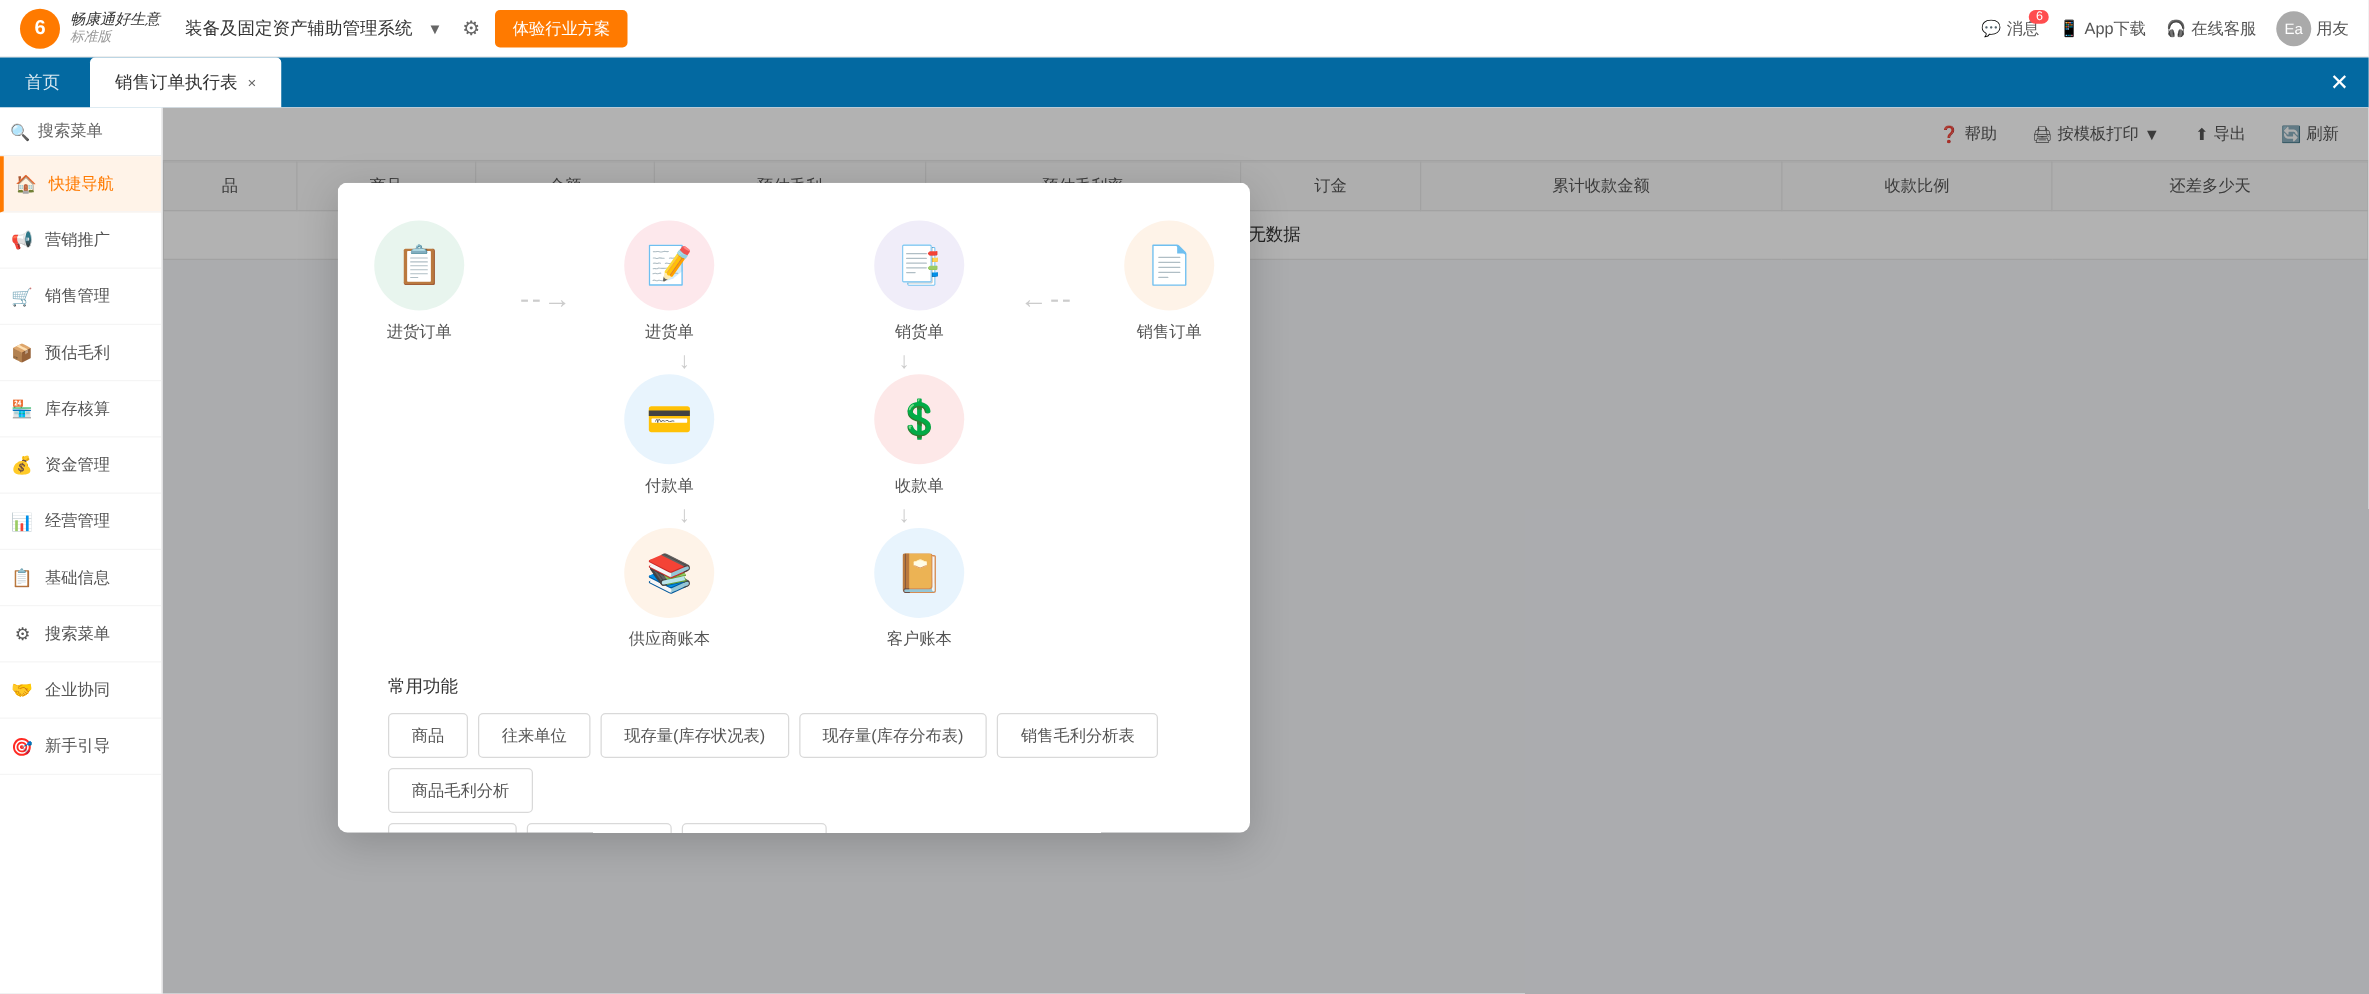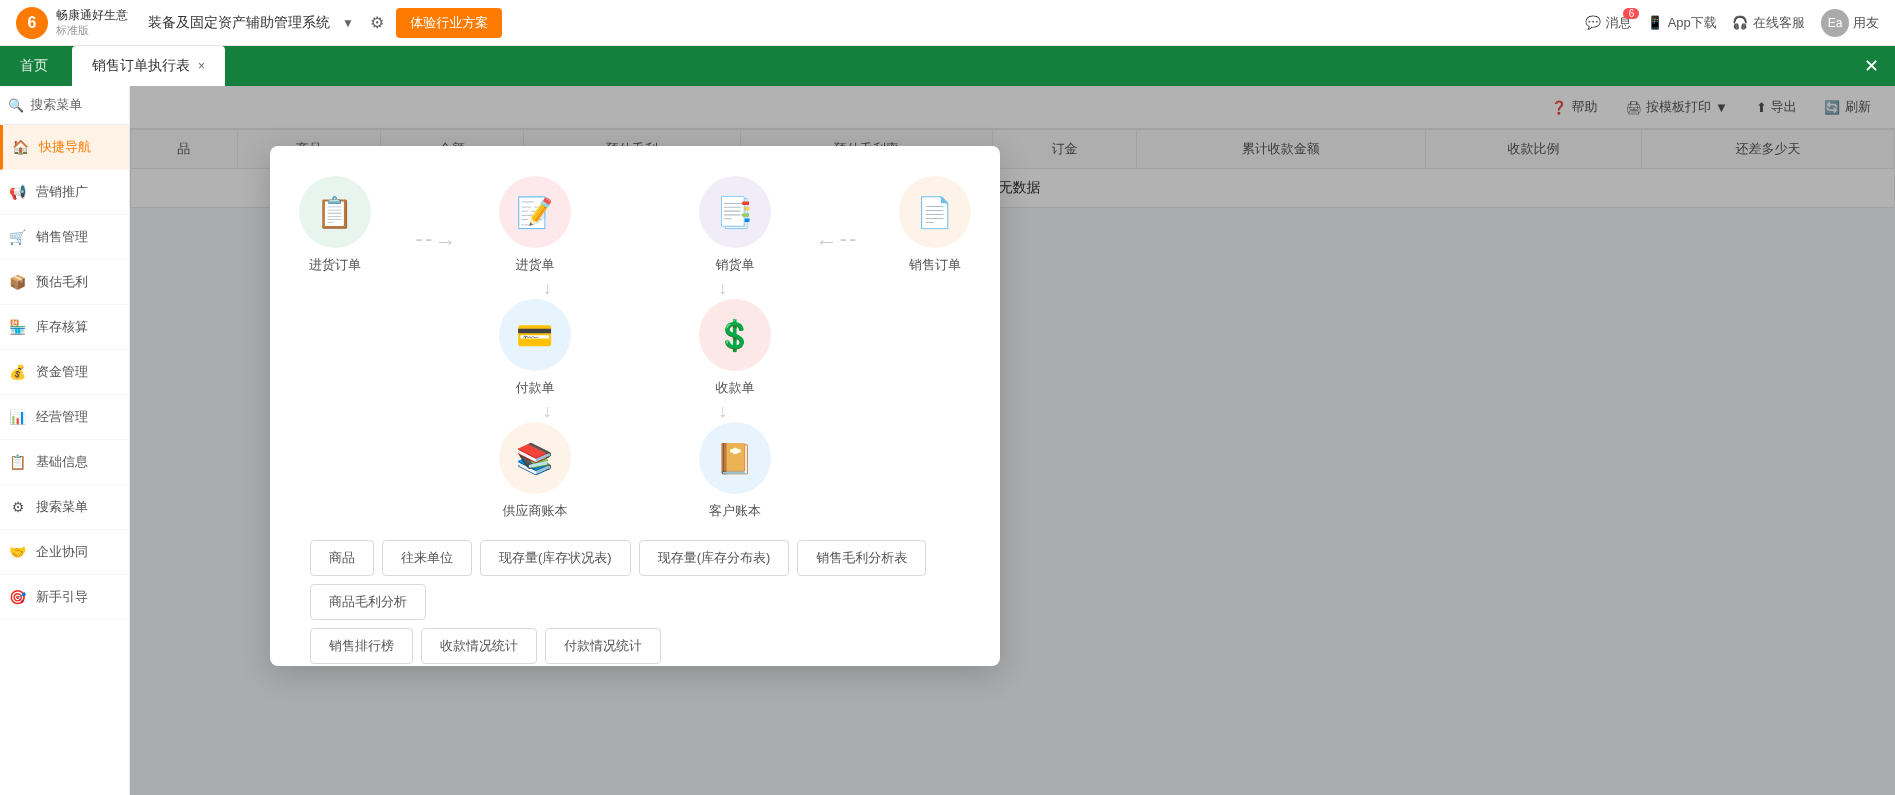--- a/index.html
+++ b/index.html
@@ -6,34 +6,34 @@
     body { font-family: 'Microsoft YaHei', Arial, sans-serif; font-size: 13px; background: #f0f2f5; overflow: hidden; width: 1895px; height: 795px; }
 
     
     .top-header {
       display: flex; align-items: center; height: 46px;
       background: #fff; border-bottom: 1px solid #e8e8e8;
       padding: 0 16px; gap: 12px;
     }
     .logo-area { display: flex; align-items: center; gap: 8px; width: 120px; }
     .logo-icon { width: 32px; height: 32px; background: #ff7a00; border-radius: 50%; display: flex; align-items: center; justify-content: center; color: #fff; font-size: 16px; font-weight: bold; }
-    .logo-text { font-size: 12px; color: #333; line-height: 1.3; }
+    .logo-text { font-size: 12px; color: #333; line-height: 1.3; font-style: italic; }
     .system-title { color: #333; font-size: 14px; font-weight: 500; }
     .header-dropdown { color: #666; font-size: 12px; cursor: pointer; }
     .header-settings { color: #666; cursor: pointer; font-size: 16px; margin-left: 4px; }
     .trial-btn { background: #ff7a00; color: #fff; border: none; border-radius: 4px; padding: 6px 14px; font-size: 13px; cursor: pointer; }
     .header-right { margin-left: auto; display: flex; align-items: center; gap: 16px; color: #555; font-size: 13px; }
     .header-right-item { display: flex; align-items: center; gap: 4px; cursor: pointer; position: relative; }
     .badge { background: #ff4d4f; color: #fff; border-radius: 10px; font-size: 10px; padding: 0 4px; min-width: 16px; text-align: center; position: absolute; top: -6px; right: -8px; }
     .user-avatar { width: 28px; height: 28px; background: #d9d9d9; border-radius: 50%; display: flex; align-items: center; justify-content: center; font-size: 12px; color: #fff; background: #aaa; }
 
     
     .tab-bar {
       display: flex; align-items: center; height: 40px;
-      background: #15803d; padding: 0 0 0 0;
+      background: #0369a1; padding: 0 0 0 0;
     }
     .tab-item { padding: 0 20px; height: 40px; display: flex; align-items: center; font-size: 14px; cursor: pointer; color: rgba(255,255,255,0.85); }
     .tab-item.home { background: transparent; }
     .tab-item.active { background: #fff; color: #333; border-radius: 4px 4px 0 0; margin-left: 4px; }
     .tab-close { margin-left: 8px; color: #666; font-size: 12px; cursor: pointer; }
     .tab-bar-close { margin-left: auto; margin-right: 16px; color: #fff; font-size: 18px; cursor: pointer; }
 
     
     .main-layout { display: flex; height: calc(795px - 46px - 40px); }
 
@@ -331,20 +331,21 @@
               <div class="flow-circle blue" style="width:72px;height:72px;border-radius:50%;background:#e8f4fd;display:flex;align-items:center;justify-content:center;font-size:30px;">📔</div>
               <span class="flow-label">客户账本</span>
             </div>
             <div style="width:60px;"></div>
             <div style="width:140px;"></div>
           </div>
 
         </div>
 
         <div class="common-functions">
+          <div class="common-title">常用功能</div>
           <div class="func-buttons">
             <button class="func-btn">商品</button>
             <button class="func-btn">往来单位</button>
             <button class="func-btn">现存量(库存状况表)</button>
             <button class="func-btn">现存量(库存分布表)</button>
             <button class="func-btn">销售毛利分析表</button>
             <button class="func-btn">商品毛利分析</button>
           </div>
           <div class="func-buttons" style="margin-top:8px;">
             <button class="func-btn">销售排行榜</button>

